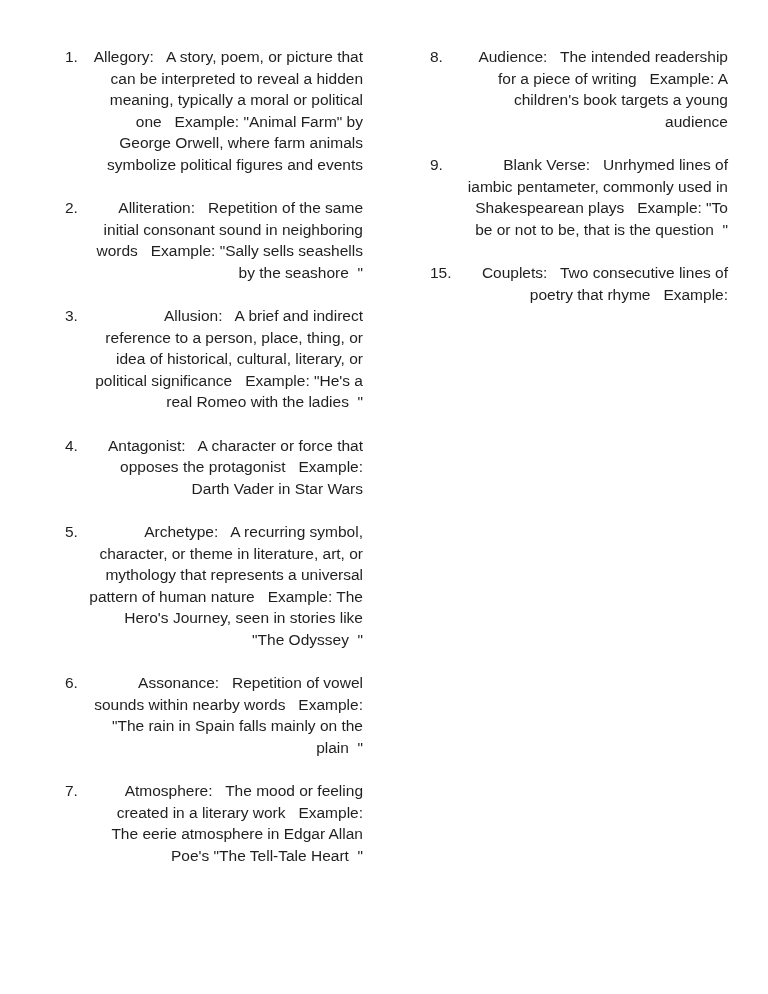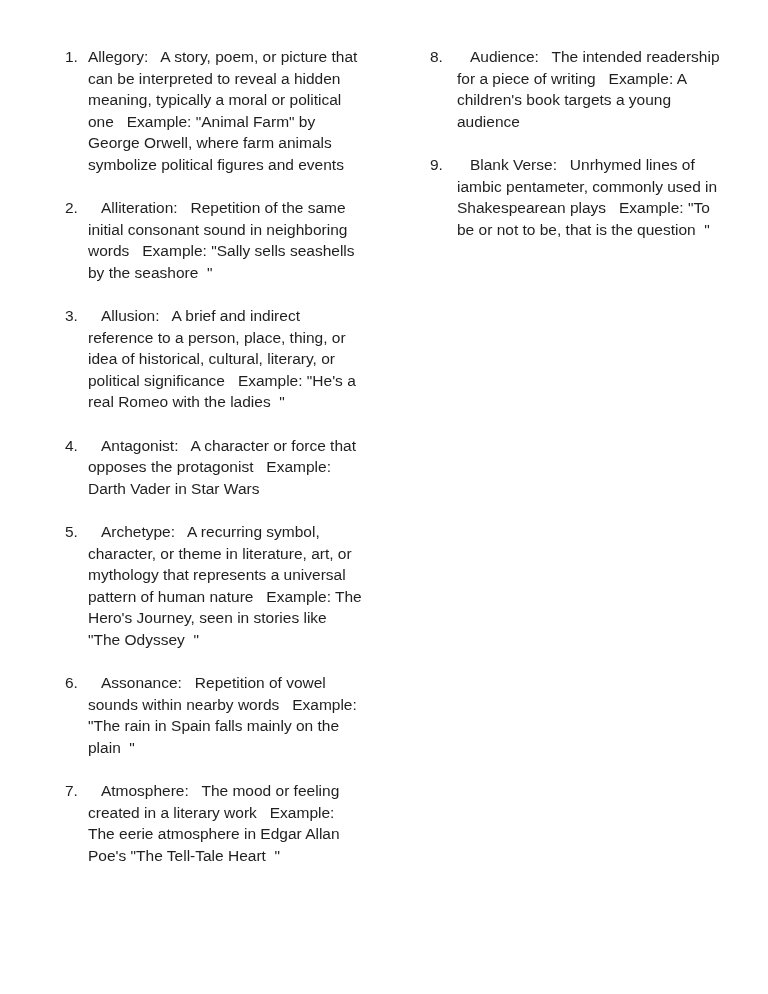--- a/index.html
+++ b/index.html
@@ -37,20 +37,21 @@
     flex: 0 0 23px;
     white-space: nowrap;
   }
   .column[data-col="1"] .num {
     flex-basis: 27px;
   }
   .txt {
     flex: 1 1 auto;
     white-space: pre-wrap;
     word-wrap: break-word;
+    text-align: right;
   }
 </style>
 </head>
 <body>
 
 <main class="page" style="color: rgb(31, 31, 31); background: rgb(255, 255, 255);">
   <div class="columns">
     <section class="column" data-col="0">
         <div class="item">
           <span class="num">1.</span>
@@ -83,15 +84,19 @@
       </section>
     <section class="column" data-col="1">
         <div class="item">
           <span class="num">8.</span>
           <span class="txt">   Audience:   The intended readership for a piece of writing   Example: A children's book targets a young audience</span>
         </div>
         <div class="item">
           <span class="num">9.</span>
           <span class="txt">   Blank Verse:   Unrhymed lines of iambic pentameter, commonly used in Shakespearean plays   Example: "To be or not to be, that is the question  "</span>
         </div>
+        <div class="item">
+          <span class="num">15.</span>
+          <span class="txt">  Couplets:   Two consecutive lines of poetry that rhyme   Example:</span>
+        </div>
       </section>
   </div>
 </main>
 
 </body></html>

